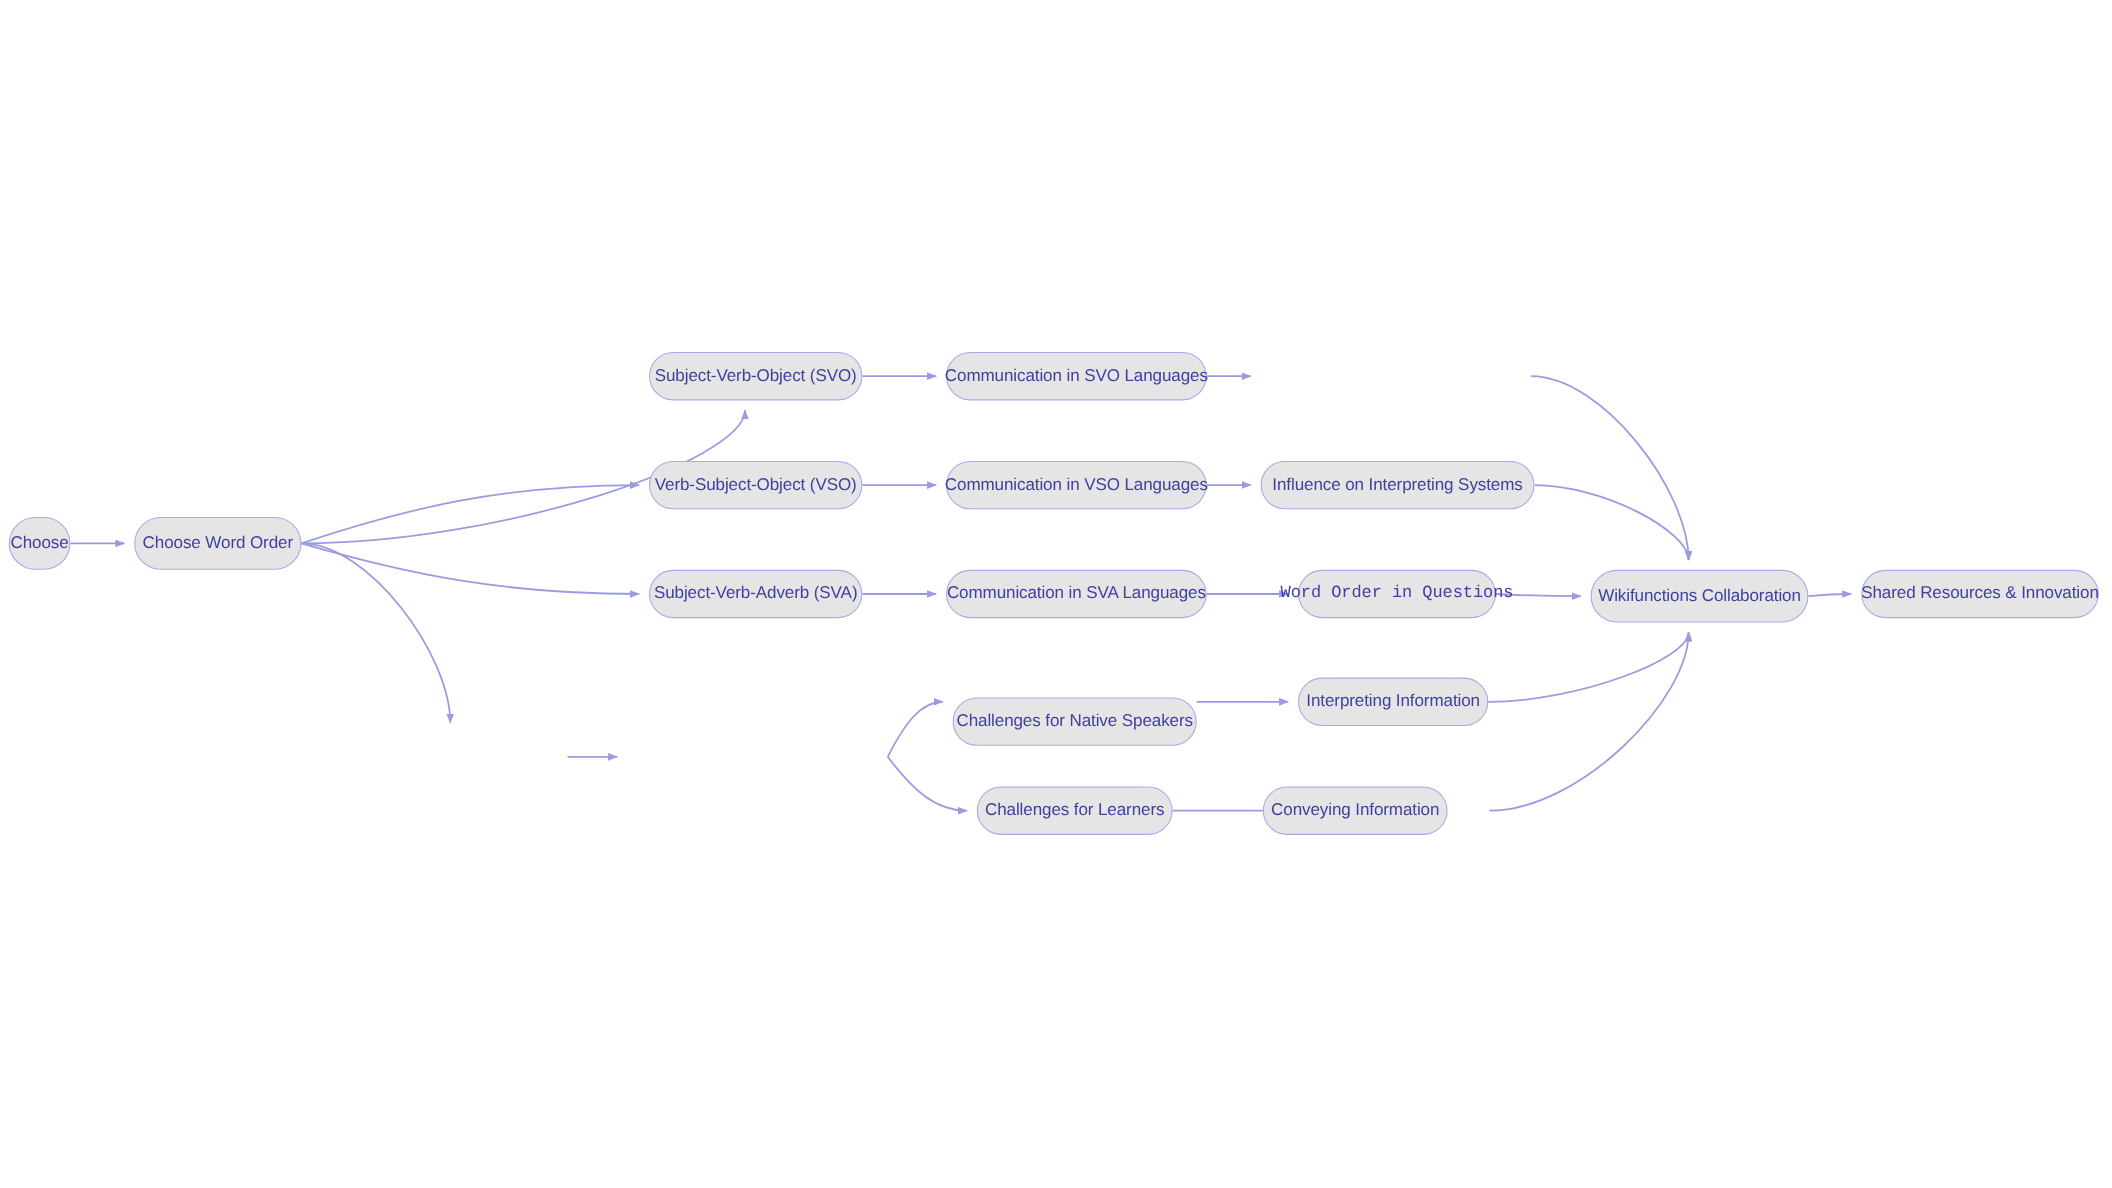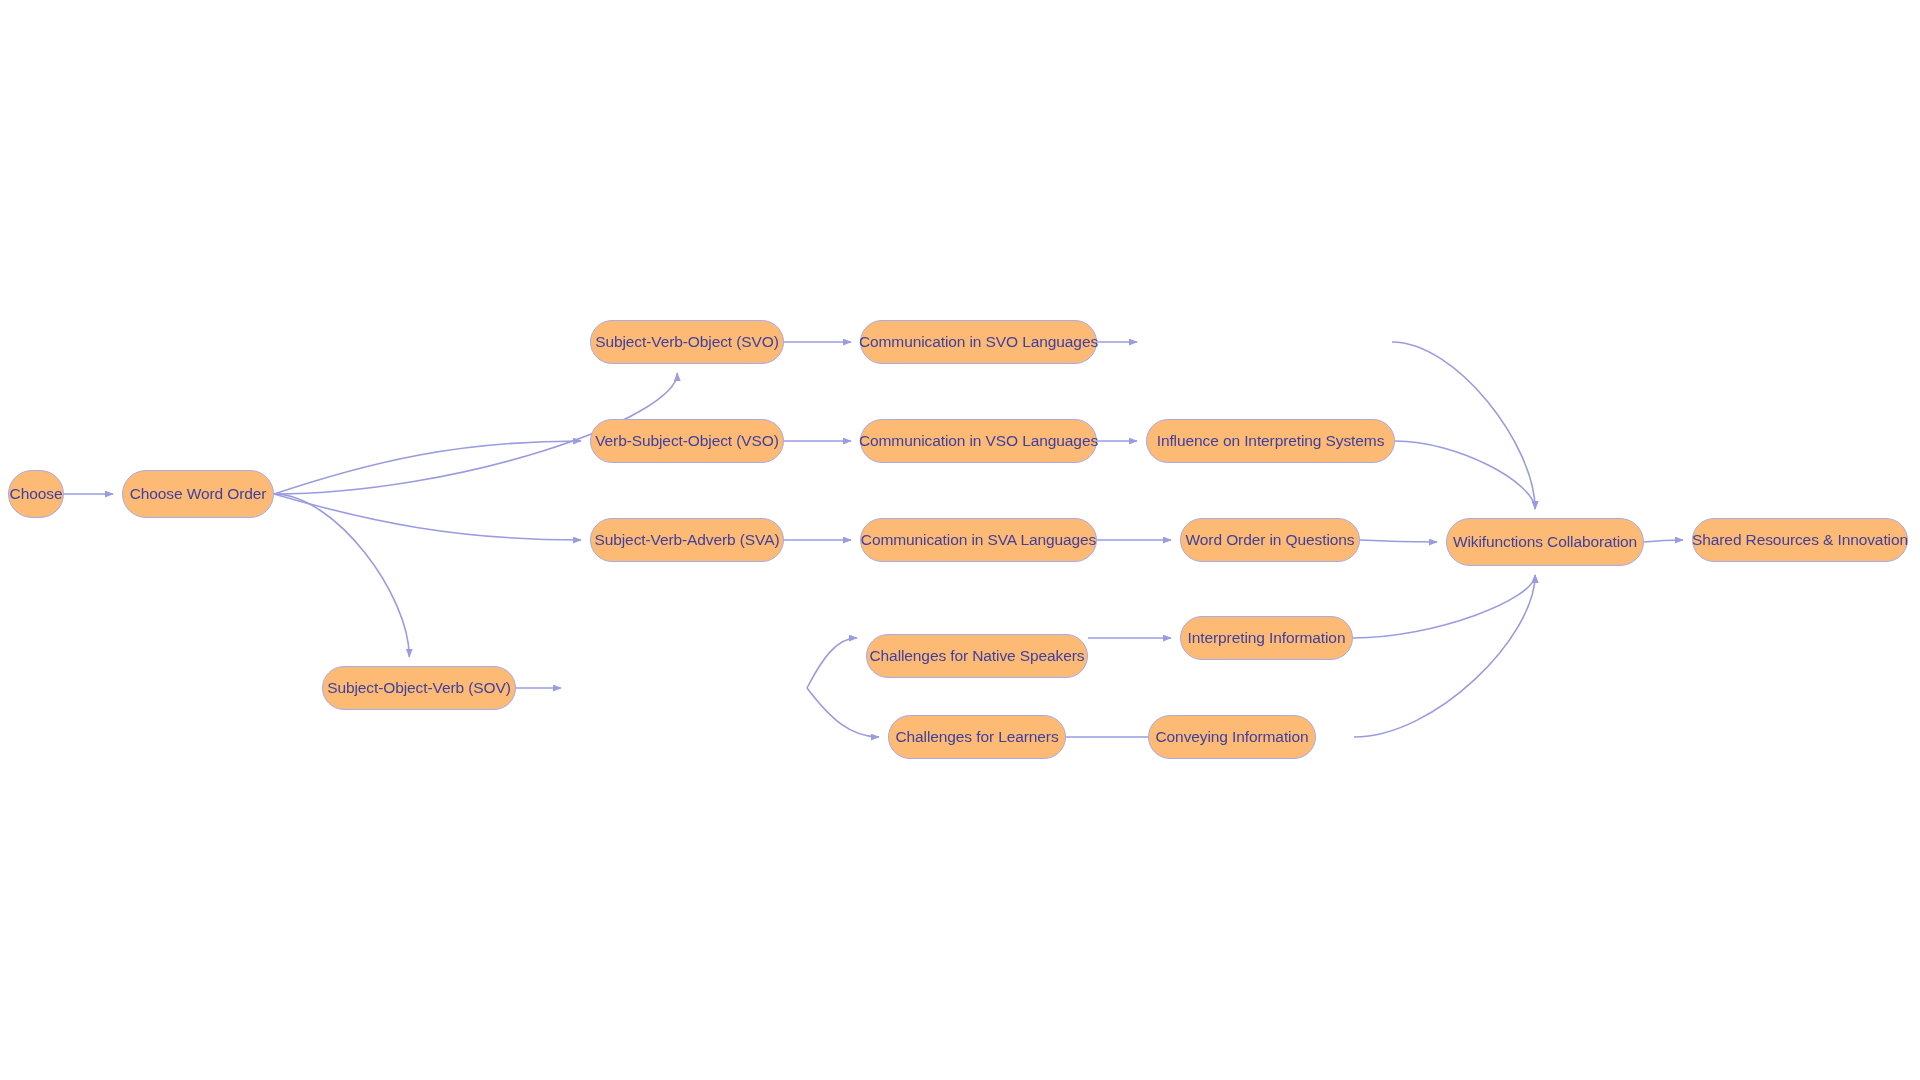--- a/index.html
+++ b/index.html
@@ -32,21 +32,21 @@
     top: 0;
     width: 1920px;
     height: 1080px;
   }
   .node {
     position: absolute;
     box-sizing: border-box;
     display: flex;
     align-items: center;
     justify-content: center;
-    background: #fdba74;
+    background: #e5e5e5;
     border: 1.1px solid #a9aae8;
     border-radius: 999px;
     color: #3f3fa0;
     font-family: "Liberation Sans", sans-serif;
     font-size: 15.5px;
     font-weight: 400;
     letter-spacing: -0.1px;
     white-space: nowrap;
     line-height: 1;
     cursor: pointer;
@@ -113,25 +113,22 @@
       </div>
       <div class="node" style="left: 1146px; top: 419px; width: 249px; height: 44px;">
         <span class="node-label">Influence on Interpreting Systems</span>
       </div>
       <div class="node" style="left: 590px; top: 518px; width: 194px; height: 44px;">
         <span class="node-label">Subject-Verb-Adverb (SVA)</span>
       </div>
       <div class="node" style="left: 860px; top: 518px; width: 237px; height: 44px;">
         <span class="node-label">Communication in SVA Languages</span>
       </div>
-      <div class="node" style="left: 1180px; top: 518px; width: 180px; height: 44px;">
+      <div class="node" style="left: 1180px; top: 518px; width: 180px; height: 44px; font-family: Liberation Mono, monospace;">
         <span class="node-label">Word Order in Questions</span>
-      </div>
-      <div class="node" style="left: 322px; top: 666px; width: 194px; height: 44px;">
-        <span class="node-label">Subject-Object-Verb (SOV)</span>
       </div>
       <div class="node" style="left: 866px; top: 616px; width: 222px; height: 44px; margin-top: 18px;">
         <span class="node-label">Challenges for Native Speakers</span>
       </div>
       <div class="node" style="left: 1180px; top: 616px; width: 173px; height: 44px;">
         <span class="node-label">Interpreting Information</span>
       </div>
       <div class="node" style="left: 888px; top: 715px; width: 178px; height: 44px;">
         <span class="node-label">Challenges for Learners</span>
       </div>

